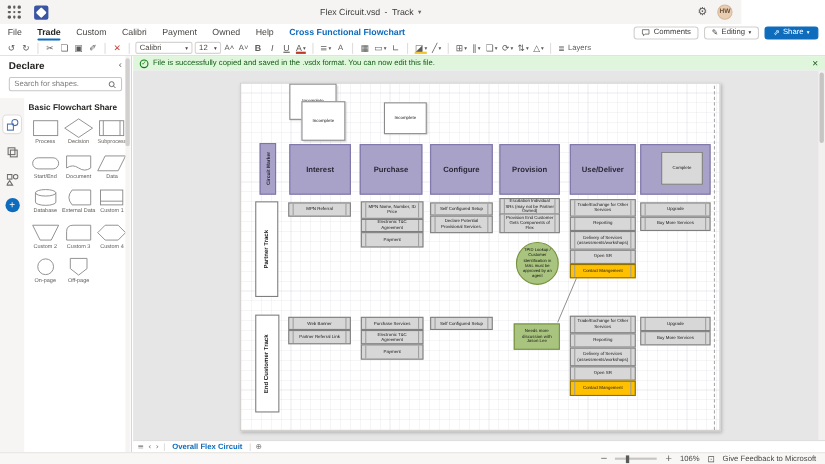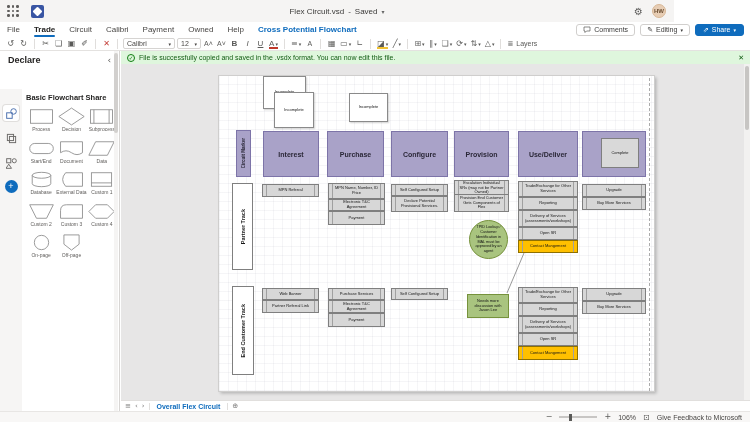--- a/index.html
+++ b/index.html
@@ -126,38 +126,38 @@
       <i></i>
       <i></i>
       <i></i>
       <i></i>
       <i></i>
     </div>
   <div id="applogo"></div>
   <div id="title-center">
     <span>Flex Circuit.vsd</span>
     <span>-</span>
-    <span>Saved</span>
+    <span>Track</span>
     <span class="chev g">▾</span>
   </div>
   <div id="titlebar-right">
     <span class="gear g">⚙</span>
     <div id="avatar">HW</div>
   </div>
 </header>
 
 <nav id="menubar">
   <div class="mtab">File</div>
   <div class="mtab active">Trade</div>
-  <div class="mtab">Circuit</div>
+  <div class="mtab">Custom</div>
   <div class="mtab">Calibri</div>
   <div class="mtab">Payment</div>
   <div class="mtab">Owned</div>
   <div class="mtab">Help</div>
-  <div class="mtab contextual">Cross Potential Flowchart</div>
+  <div class="mtab contextual">Cross Functional Flowchart</div>
   <div id="menubar-right">
     <button class="pillbtn">
       <svg width="8" height="8" viewBox="0 0 16 16">
           <path d="M2,2 h12 v8 h-7 l-3,3 v-3 h-2 z" fill="none" stroke="#5a5a58" stroke-width="1.4"></path>
         </svg>
       <span>Comments</span>
     </button>
     <button class="pillbtn">
       <span class="g">✎</span>
       <span>Editing</span>
@@ -252,20 +252,27 @@
     <span>Layers</span>
   </span>
 </div>
 
 <div id="main">
 
   <aside id="shapes-panel">
     <div id="panel-head">
       <span class="t">Declare</span>
       <span class="c g">‹</span>
+    </div>
+    <div id="searchbox">
+      <input type="text" placeholder="Search for shapes." style="">
+      <svg width="8" height="8" viewBox="0 0 16 16">
+          <circle cx="7" cy="7" r="4.5" fill="none" stroke="#5a5a58" stroke-width="1.6"></circle>
+          <line x1="10.5" y1="10.5" x2="14" y2="14" stroke="#5a5a58" stroke-width="1.6"></line>
+        </svg>
     </div>
     <div id="panel-body">
       <div id="iconstrip">
         <span class="stripicon sel">
           <svg width="11" height="11" viewBox="0 0 16 16">
               <rect x="1" y="7" width="8" height="8" fill="none" stroke="#4a6fae" stroke-width="1.4"></rect>
               <circle cx="11" cy="5" r="4" fill="none" stroke="#4a6fae" stroke-width="1.4"></circle>
             </svg>
         </span>
         <span class="stripicon">

